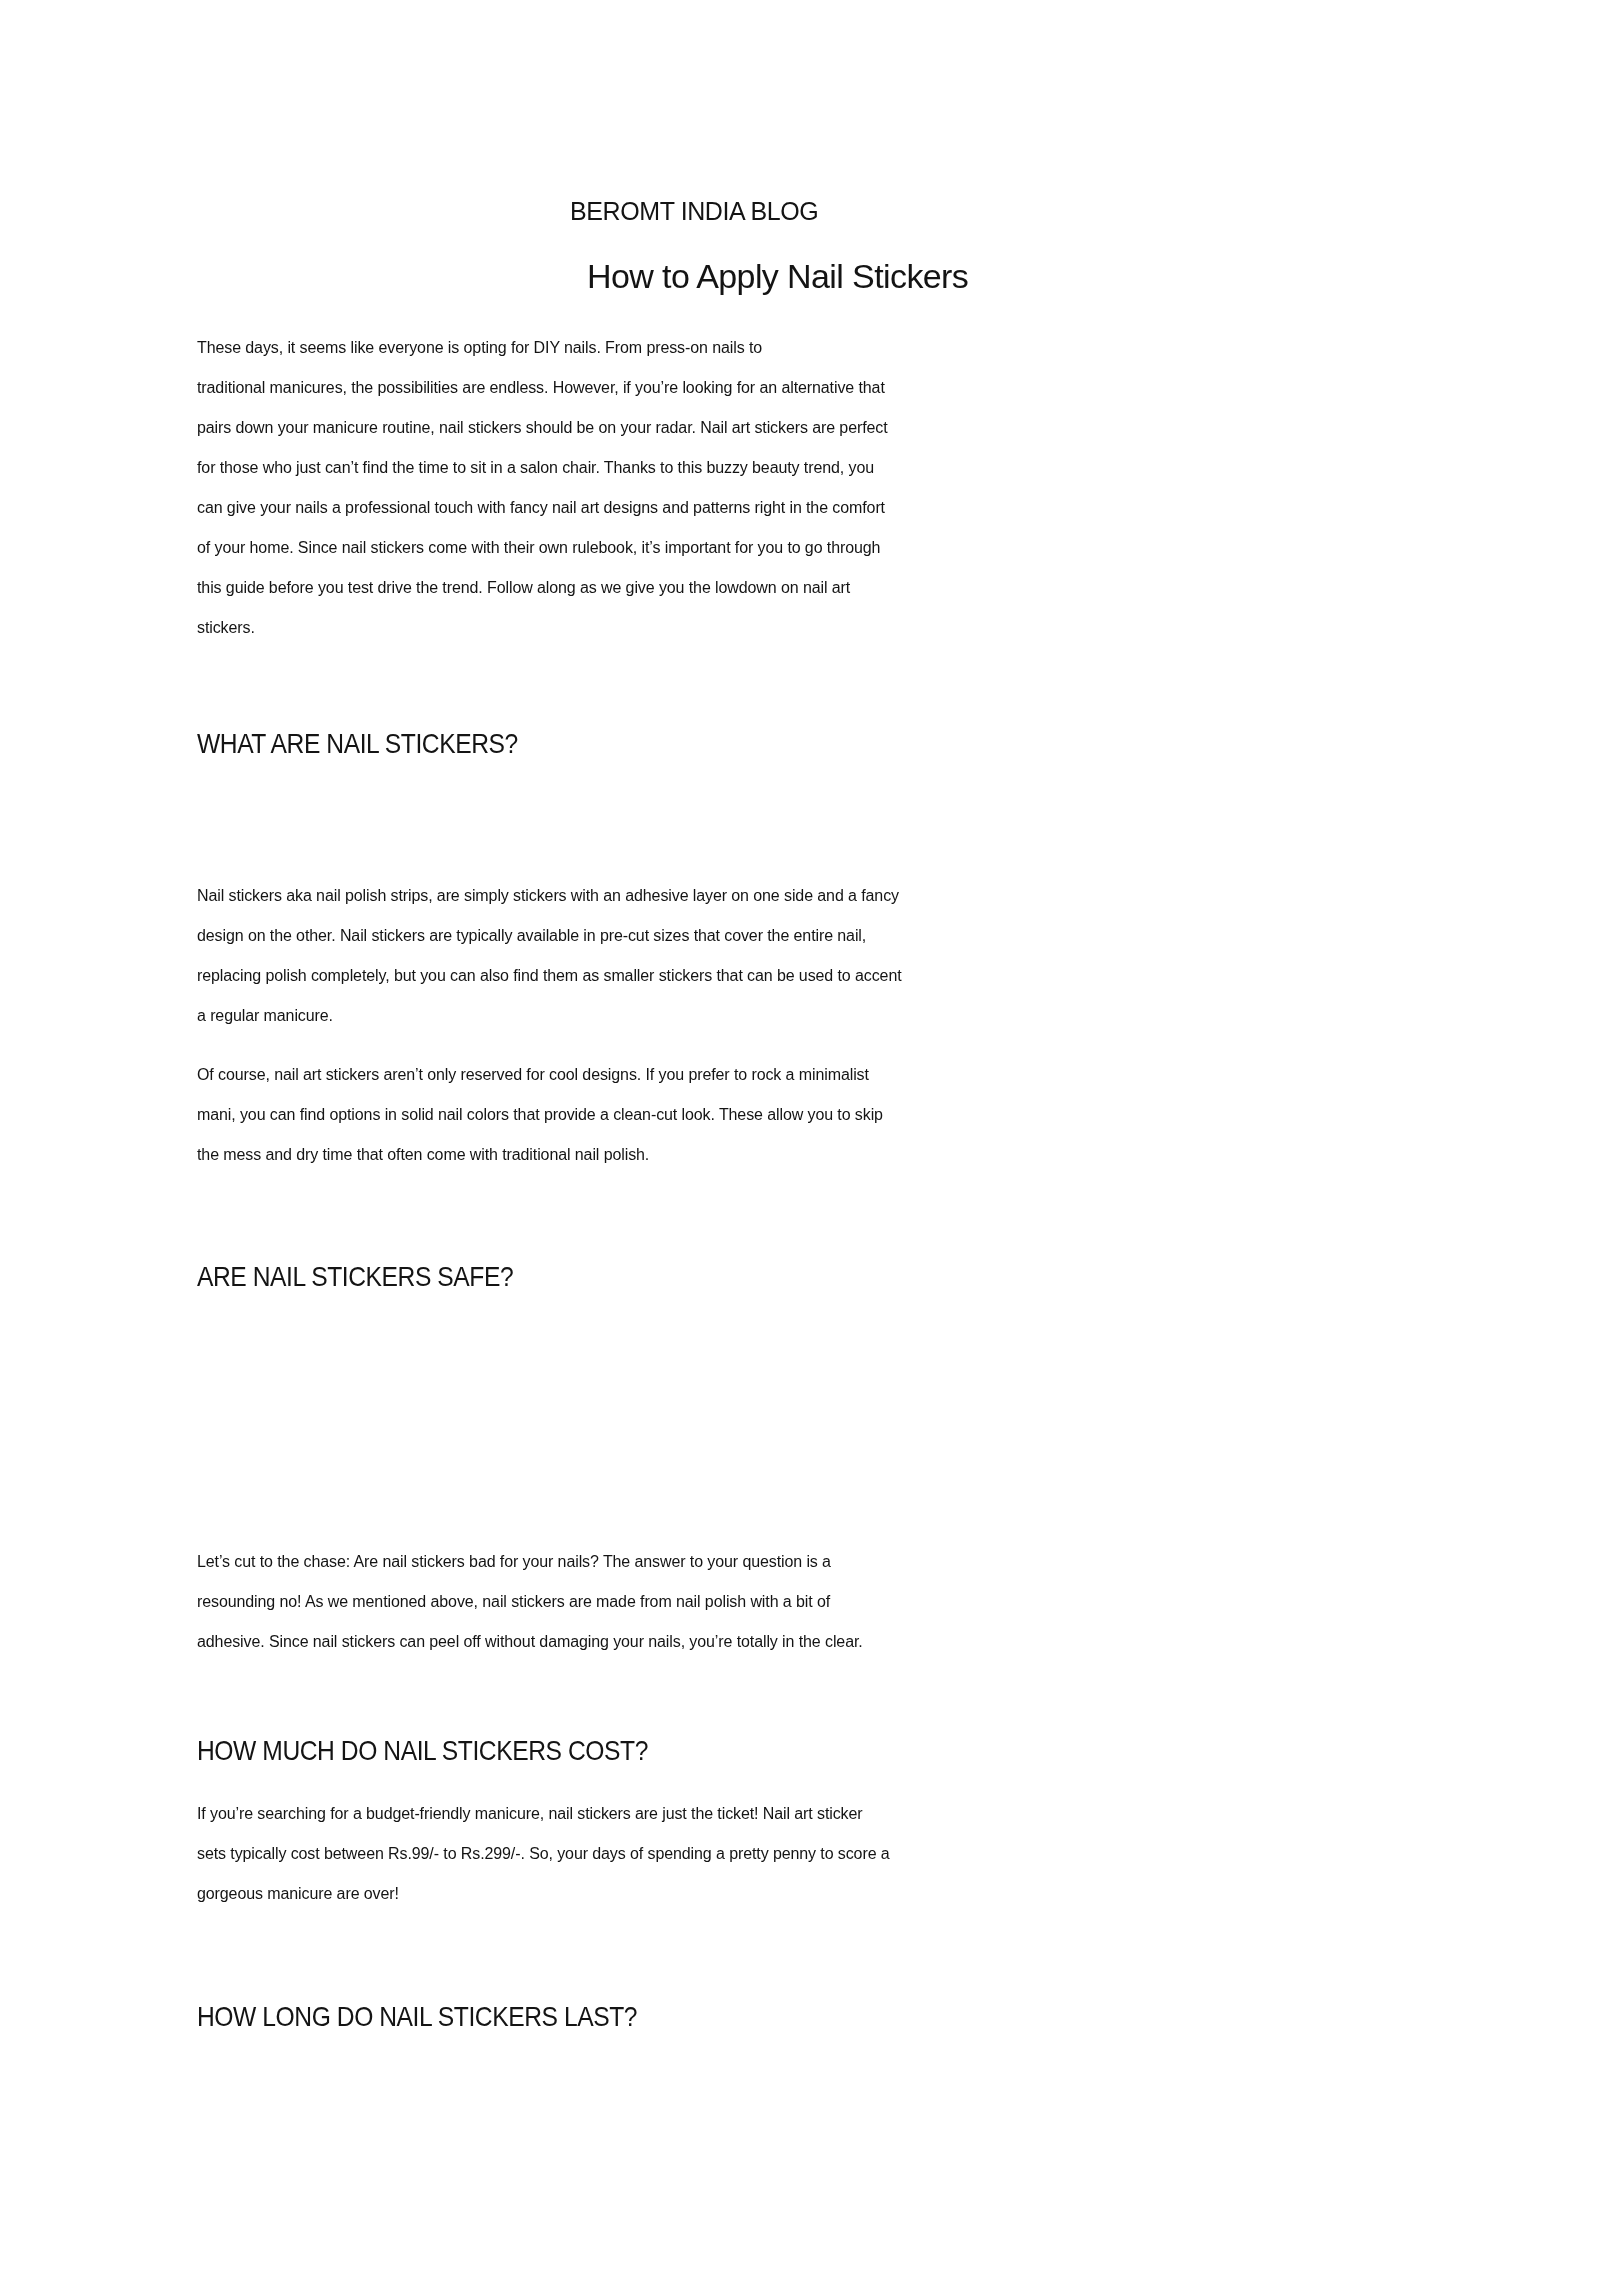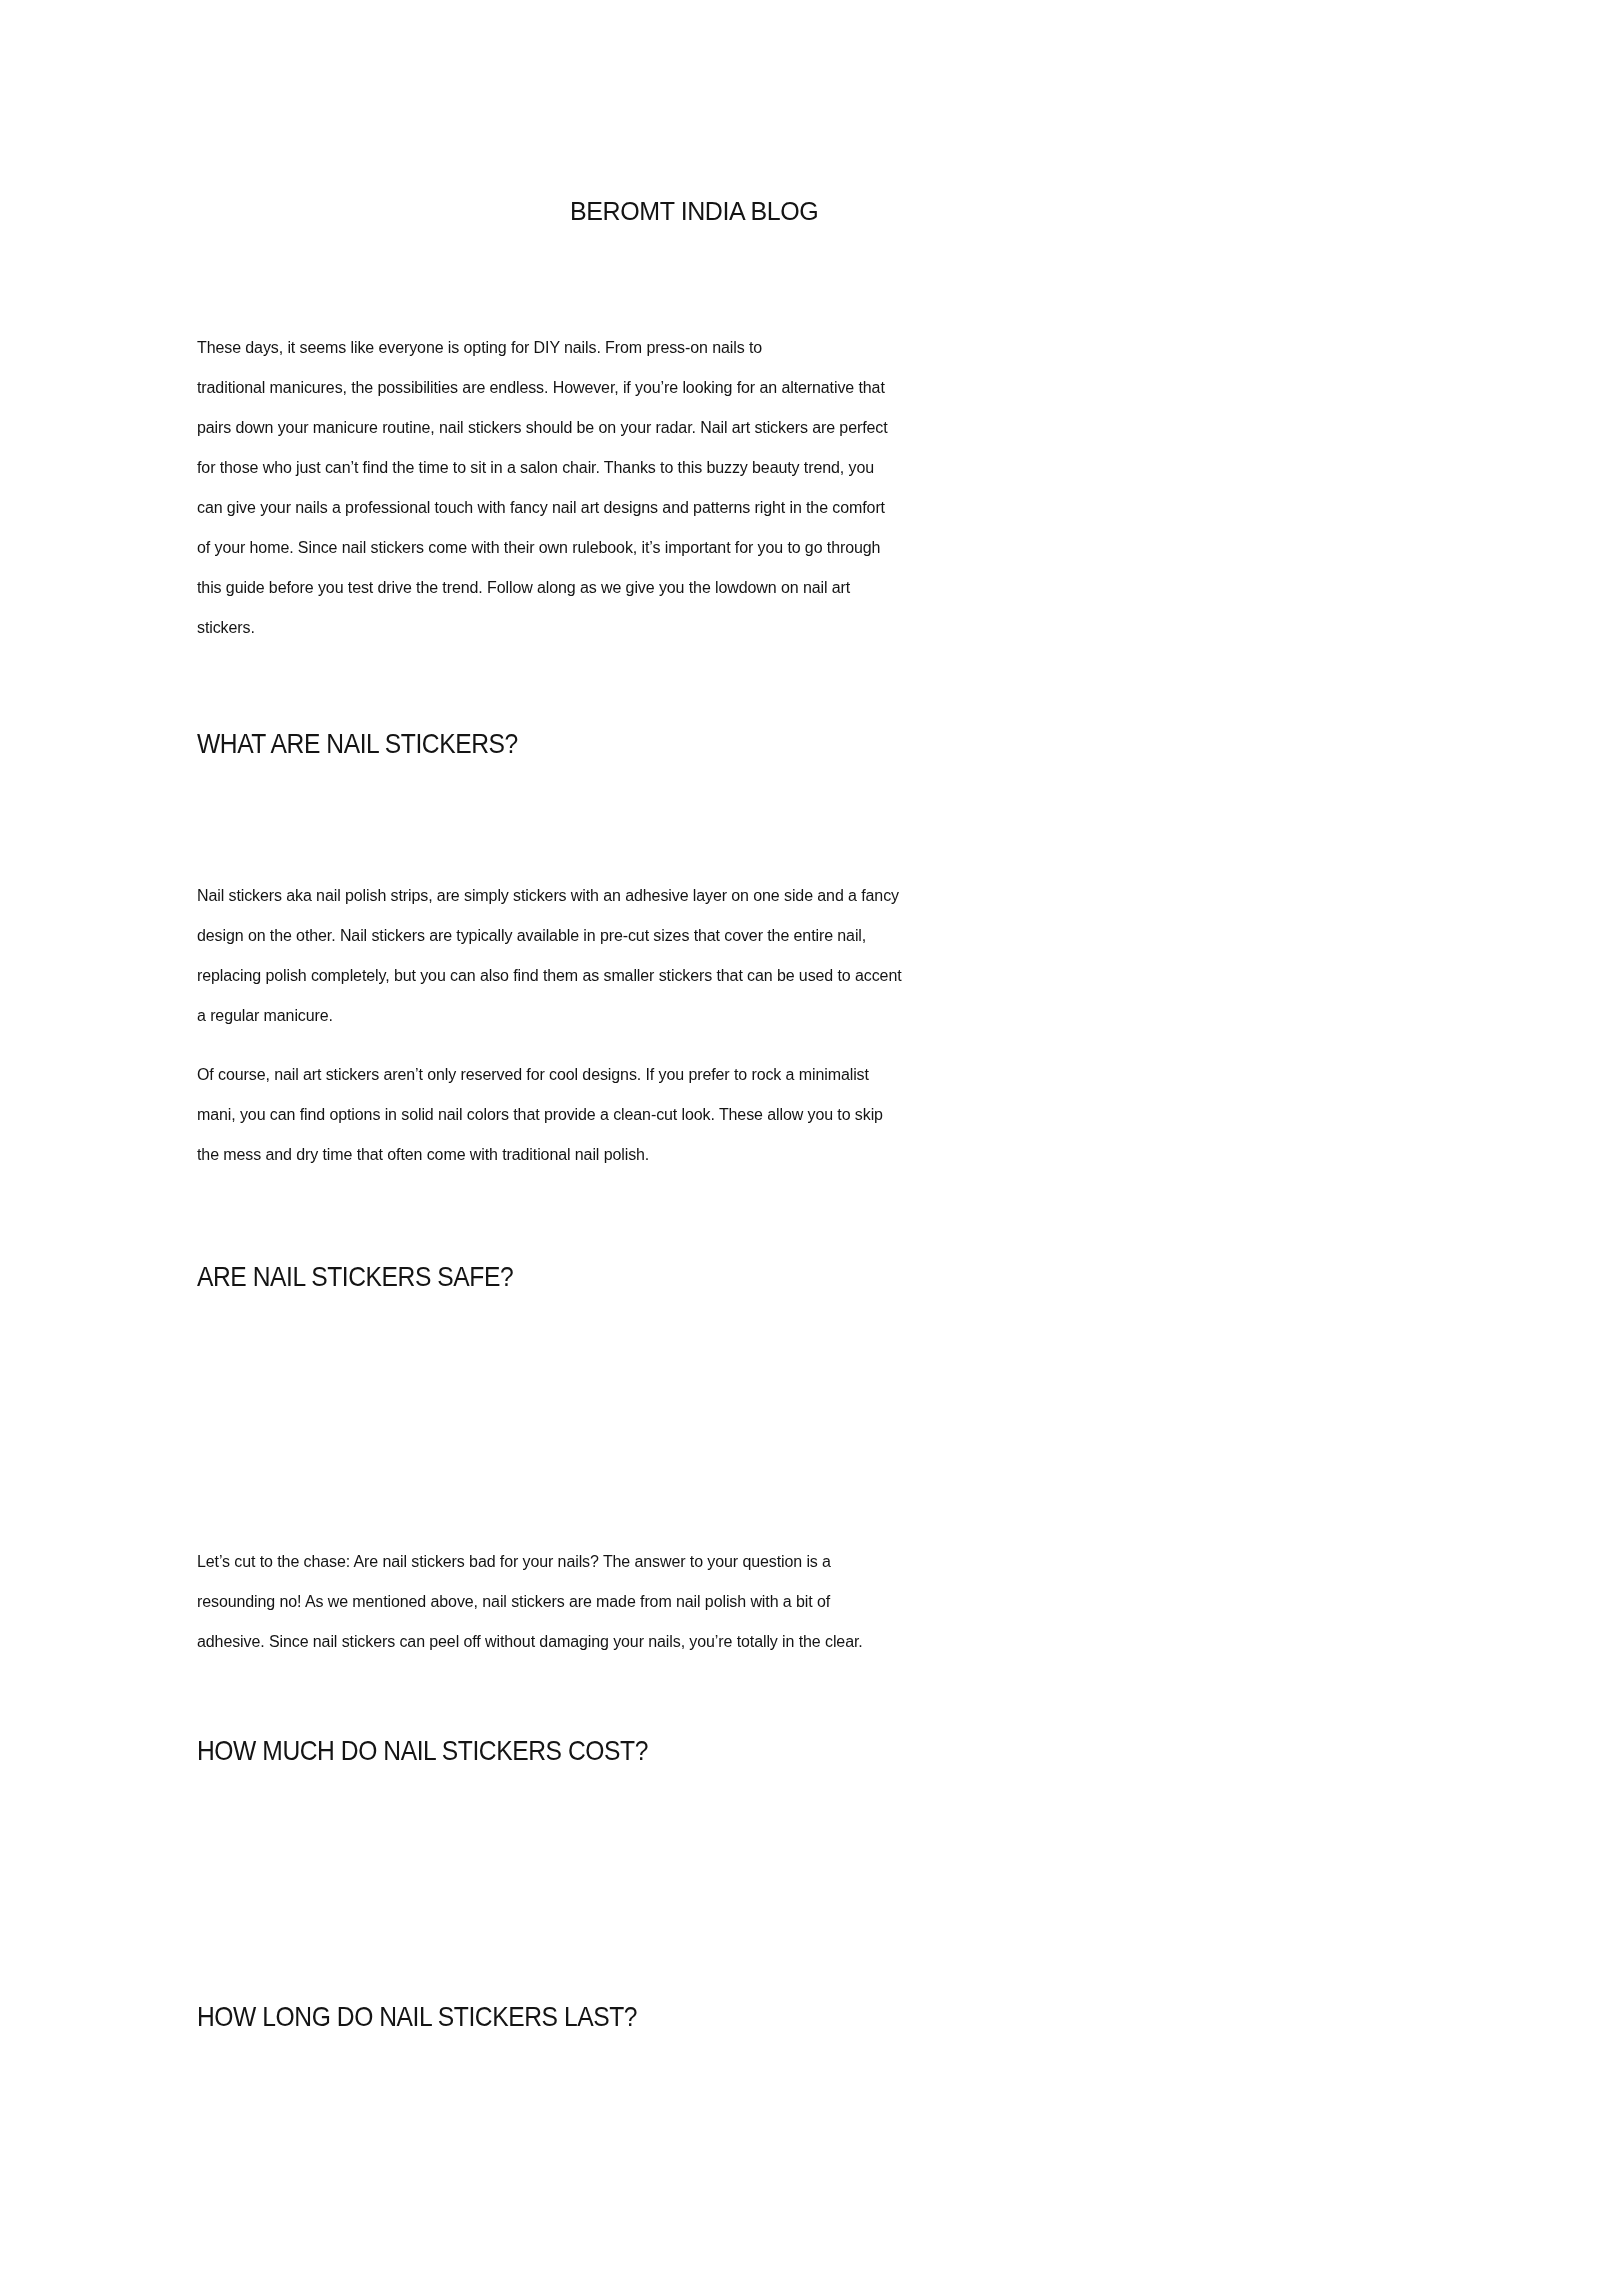--- a/index.html
+++ b/index.html
@@ -60,20 +60,21 @@
   .p-cost  { top:1794px; }
   .h-last { top:2000px; }
 </style>
 </head>
 <body>
 
 <div class="page">
 
   <div class="site-title">BEROMT INDIA BLOG</div>
 
+  <div class="doc-title">How to Apply Nail Stickers</div>
 
   <div class="para p-intro">These days, it seems like everyone is opting for DIY nails. From press-on nails to
 traditional manicures, the possibilities are endless. However, if you’re looking for an alternative that
 pairs down your manicure routine, nail stickers should be on your radar. Nail art stickers are perfect
 for those who just can’t find the time to sit in a salon chair. Thanks to this buzzy beauty trend, you
 can give your nails a professional touch with fancy nail art designs and patterns right in the comfort
 of your home. Since nail stickers come with their own rulebook, it’s important for you to go through
 this guide before you test drive the trend. Follow along as we give you the lowdown on nail art
 stickers.</div>
 
@@ -89,17 +90,20 @@
 a regular manicure.</div>
 
   <div class="heading h-safe">ARE NAIL STICKERS SAFE?</div>
 
   <div class="para p-safe">Let’s cut to the chase: Are nail stickers bad for your nails? The answer to your question is a
 resounding no! As we mentioned above, nail stickers are made from nail polish with a bit of
 adhesive. Since nail stickers can peel off without damaging your nails, you’re totally in the clear.</div>
 
   <div class="heading h-cost">HOW MUCH DO NAIL STICKERS COST?</div>
 
+  <div class="para p-cost">If you’re searching for a budget-friendly manicure, nail stickers are just the ticket! Nail art sticker
+sets typically cost between Rs.99/- to Rs.299/-. So, your days of spending a pretty penny to score a
+gorgeous manicure are over!</div>
 
   <div class="heading h-last">HOW LONG DO NAIL STICKERS LAST?</div>
 
 </div>
 
 
 </body></html>

